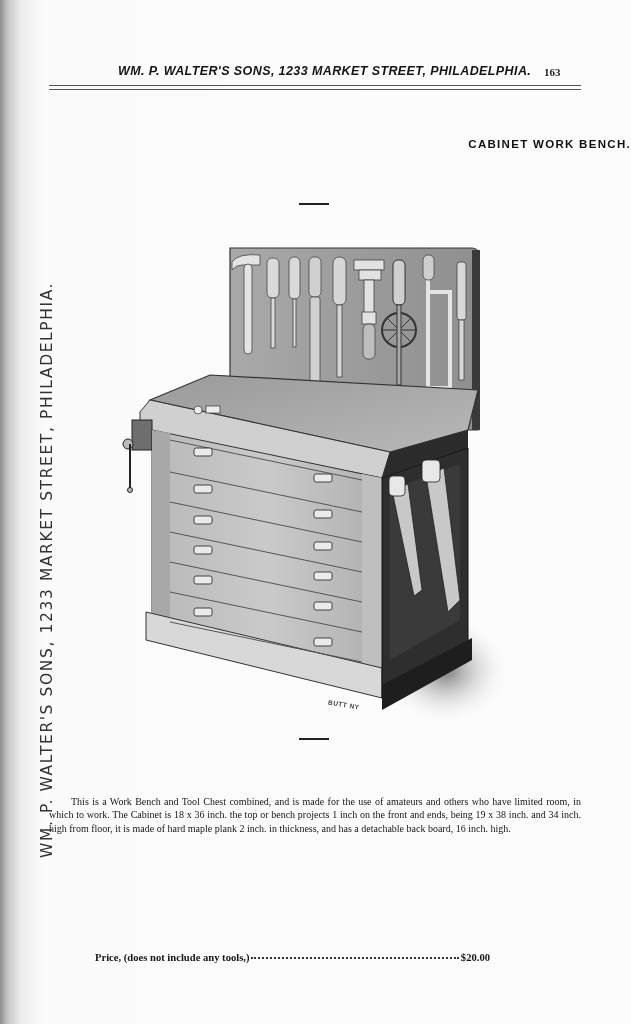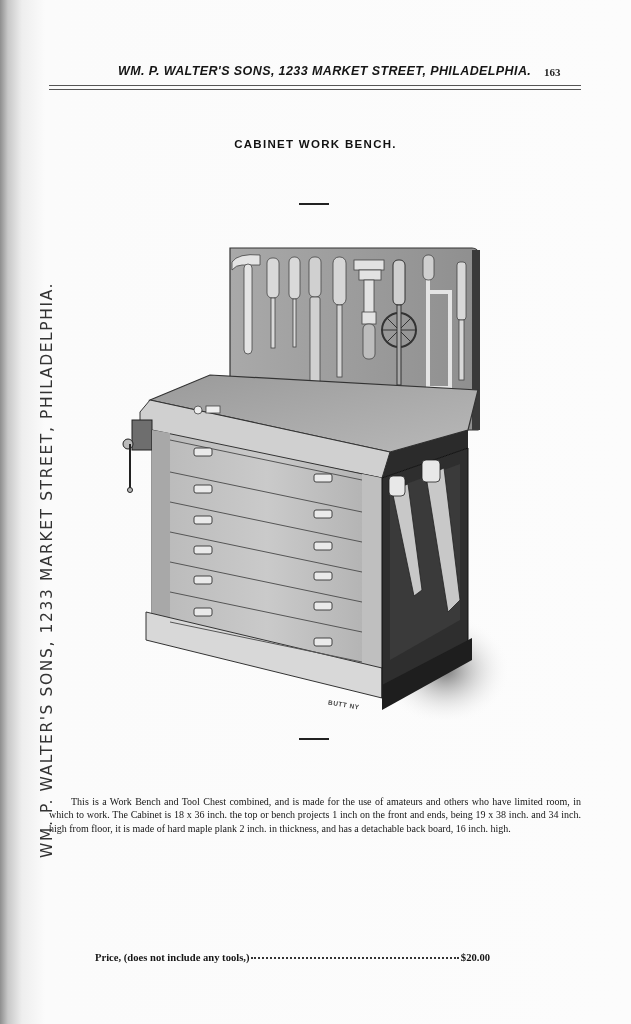--- a/index.html
+++ b/index.html
@@ -25,21 +25,21 @@
     .head-rule { position: absolute; left: 49px; width: 532px; height: 1px; background: #555; }
     .head-rule.r1 { top: 85px; }
     .head-rule.r2 { top: 89px; }
     .side-text {
       position: absolute; left: 38px; top: 858px;
       transform-origin: 0 0; transform: rotate(-90deg);
       white-space: nowrap;
       font-family: "DejaVu Sans", sans-serif; font-size: 15.5px; letter-spacing: 1.6px; color: #333;
     }
     .title {
-      position: absolute; left: 0; width: 631px; top: 138px; text-align: center;
+      position: absolute; left: 0; width: 631px; top: 138px; text-align: right;
       font-family: "Liberation Sans", sans-serif; font-weight: bold; font-size: 11.5px;
       letter-spacing: 1.3px; color: #111;
     }
     .short-rule { position: absolute; height: 1.5px; background: #222; width: 30px; left: 299px; }
     .short-rule.top { top: 203px; }
     .short-rule.bottom { top: 738px; }
     .illustration { position: absolute; left: 110px; top: 240px; width: 400px; height: 480px; }
     .engraver {
       position: absolute; left: 328px; top: 701px; transform: rotate(9deg);
       font-family: "Liberation Sans", sans-serif; font-size: 6.5px; font-weight: bold; color: #444;

